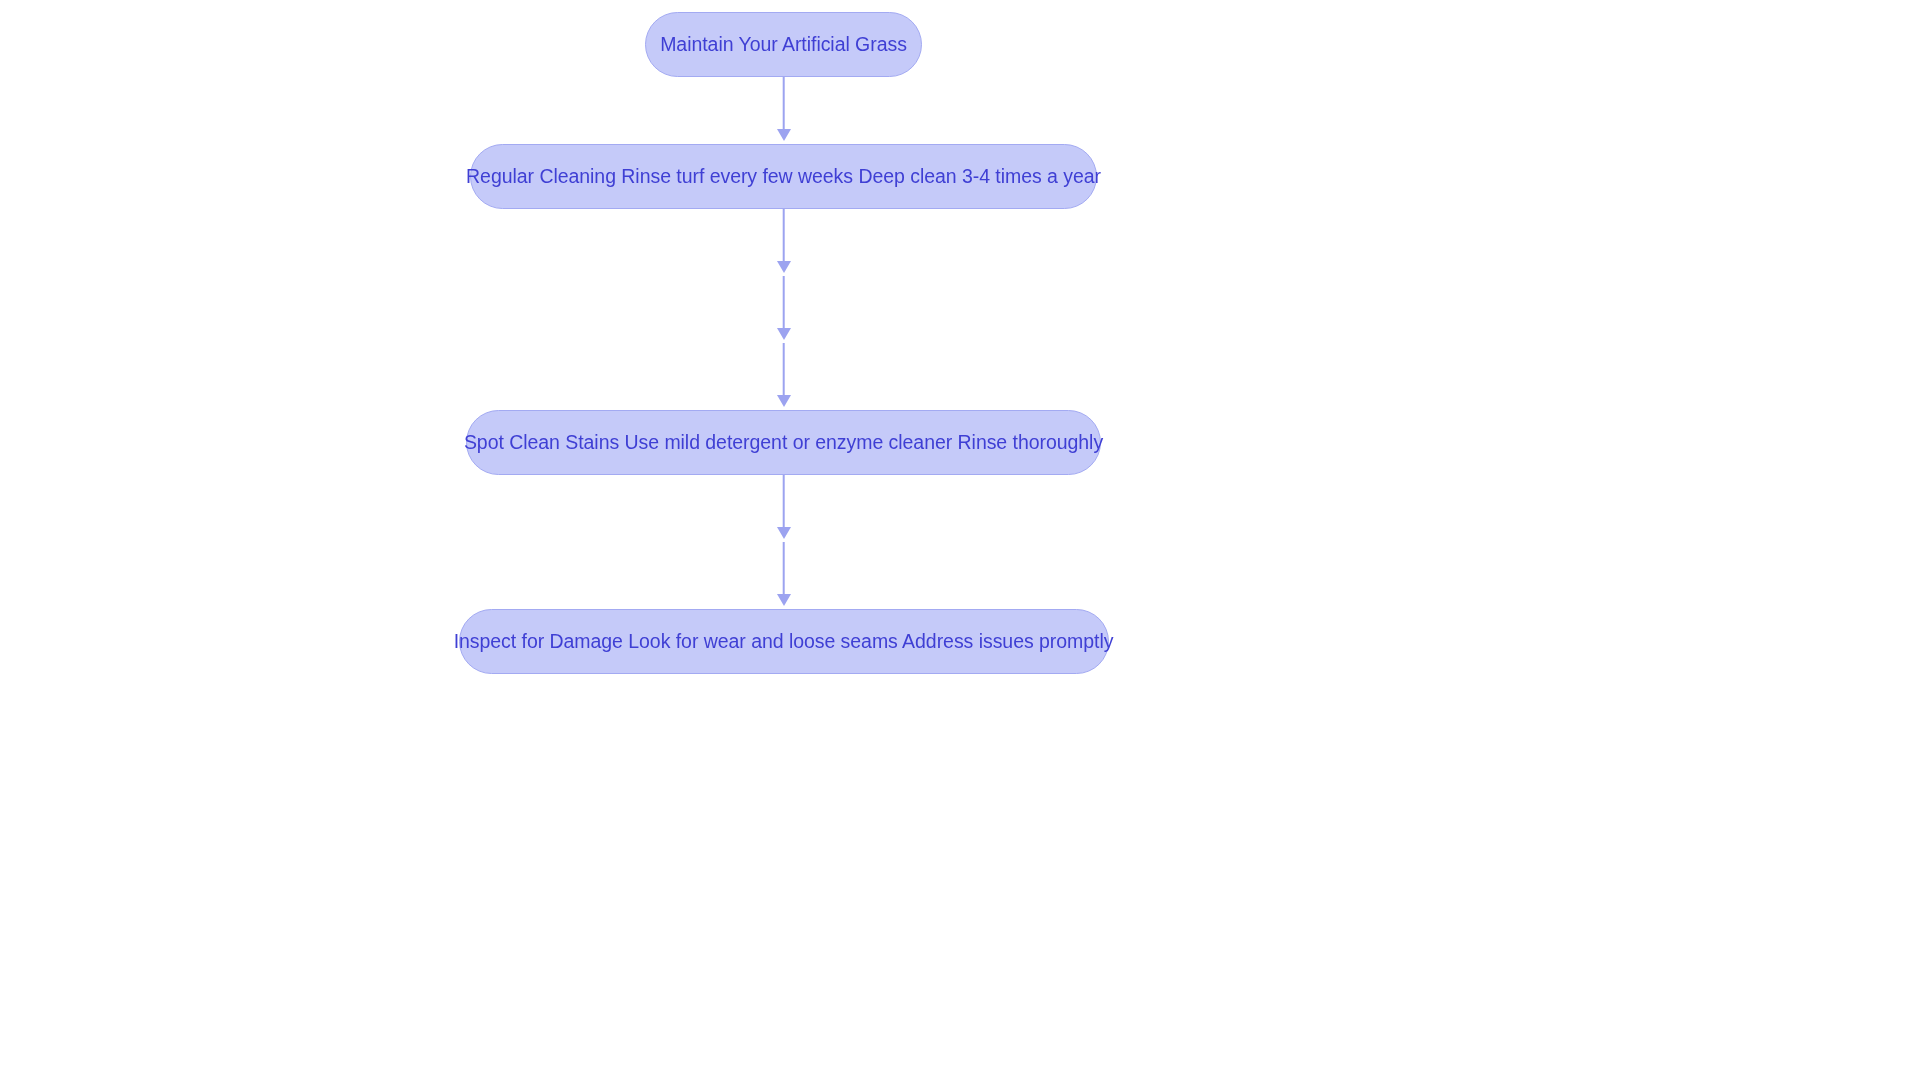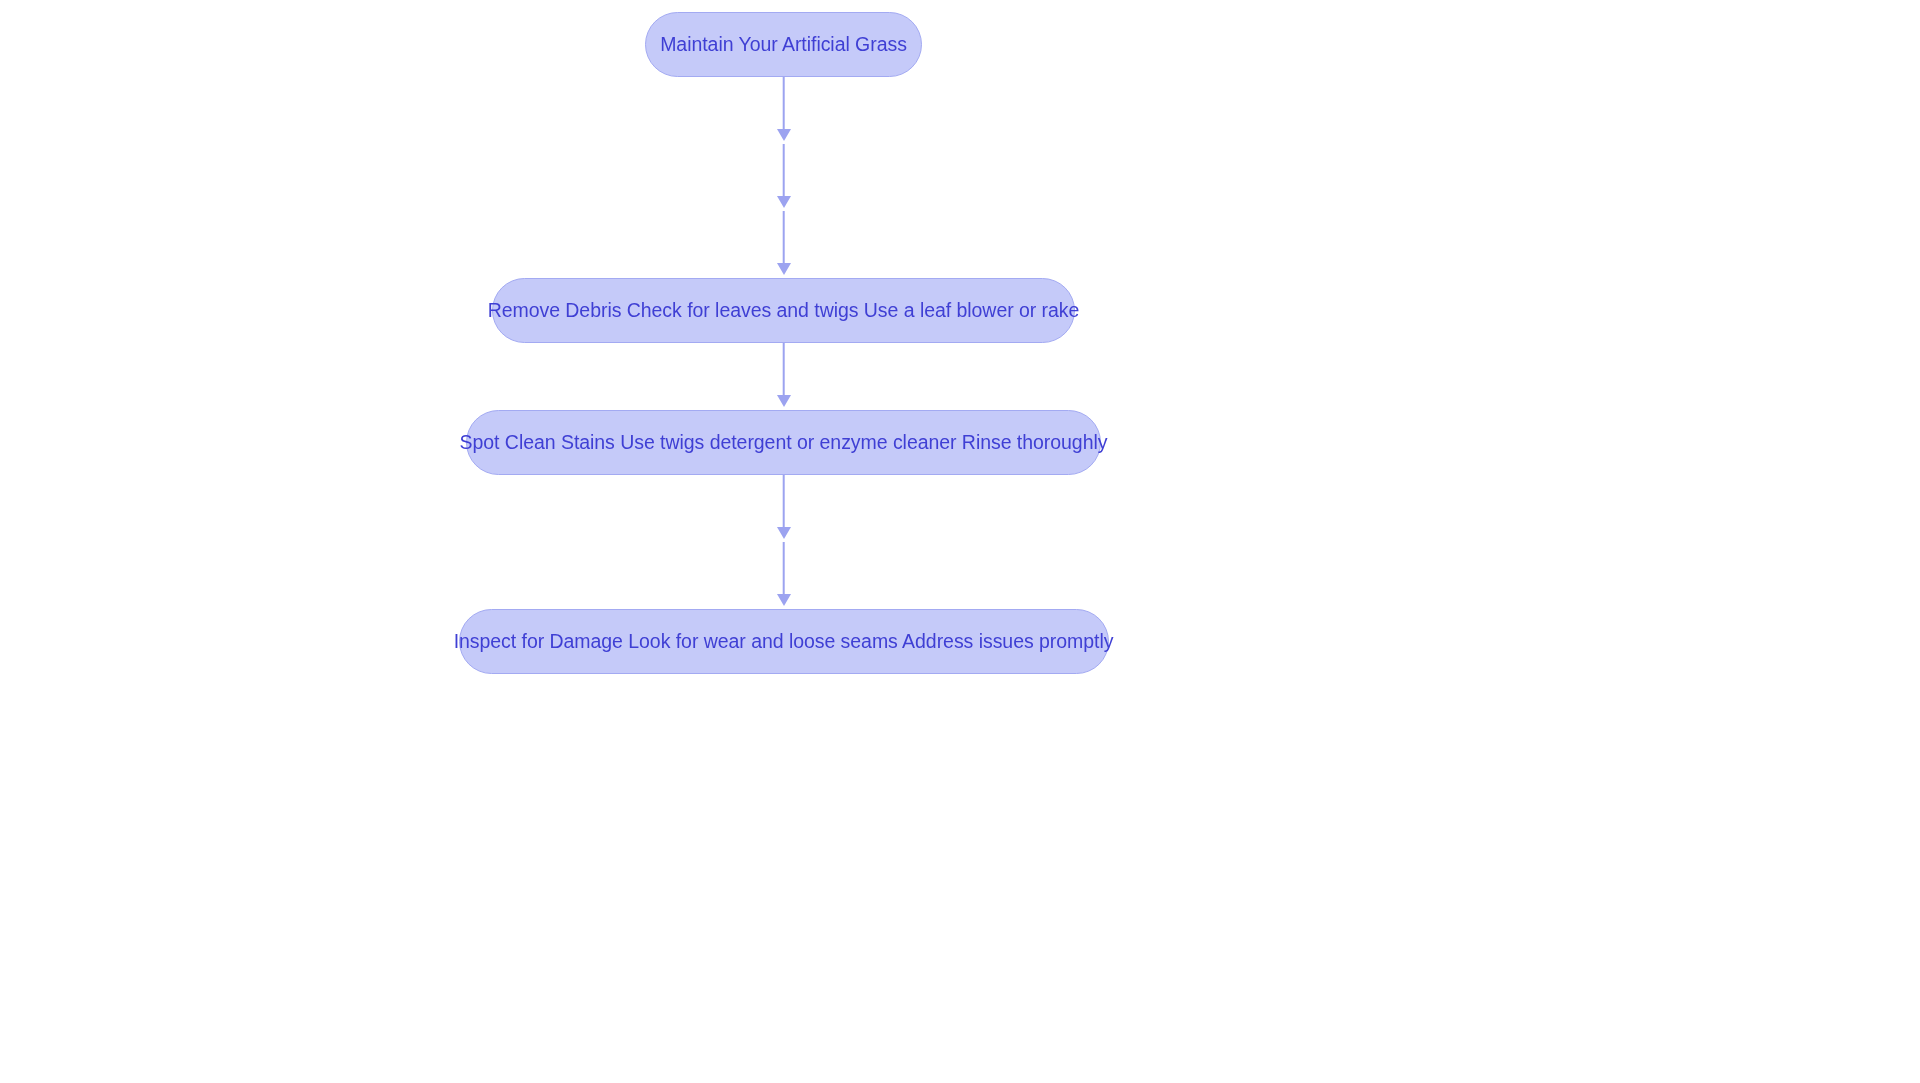--- a/index.html
+++ b/index.html
@@ -117,43 +117,43 @@
 
       <div class="node w-n0">
         <span class="node-label">Maintain Your Artificial Grass</span>
       </div>
 
       <div class="connector">
         <span class="edge-line"></span>
         <span class="arrow-head"></span>
       </div>
 
+      <div class="node w-n1">
+        <span class="node-label">Regular Cleaning Rinse turf every few weeks Deep clean 3-4 times a year</span>
+      </div>
 
       <div class="connector">
         <span class="edge-line"></span>
         <span class="arrow-head"></span>
       </div>
 
 
       <div class="connector">
         <span class="edge-line"></span>
         <span class="arrow-head"></span>
       </div>
 
-      <div class="node w-n3">
-        <span class="node-label">Remove Debris Check for leaves and twigs Use a leaf blower or rake</span>
-      </div>
 
       <div class="connector">
         <span class="edge-line"></span>
         <span class="arrow-head"></span>
       </div>
 
       <div class="node w-n4">
-        <span class="node-label">Spot Clean Stains Use twigs detergent or enzyme cleaner Rinse thoroughly</span>
+        <span class="node-label">Spot Clean Stains Use mild detergent or enzyme cleaner Rinse thoroughly</span>
       </div>
 
       <div class="connector">
         <span class="edge-line"></span>
         <span class="arrow-head"></span>
       </div>
 
 
       <div class="connector">
         <span class="edge-line"></span>

